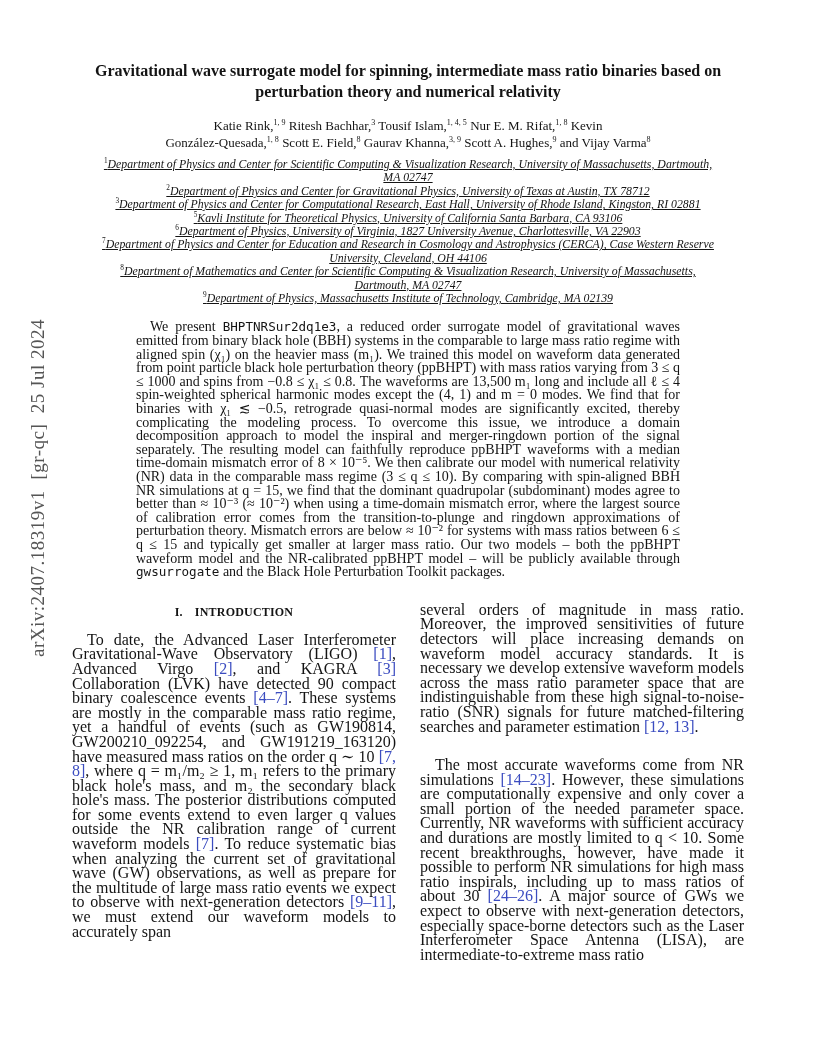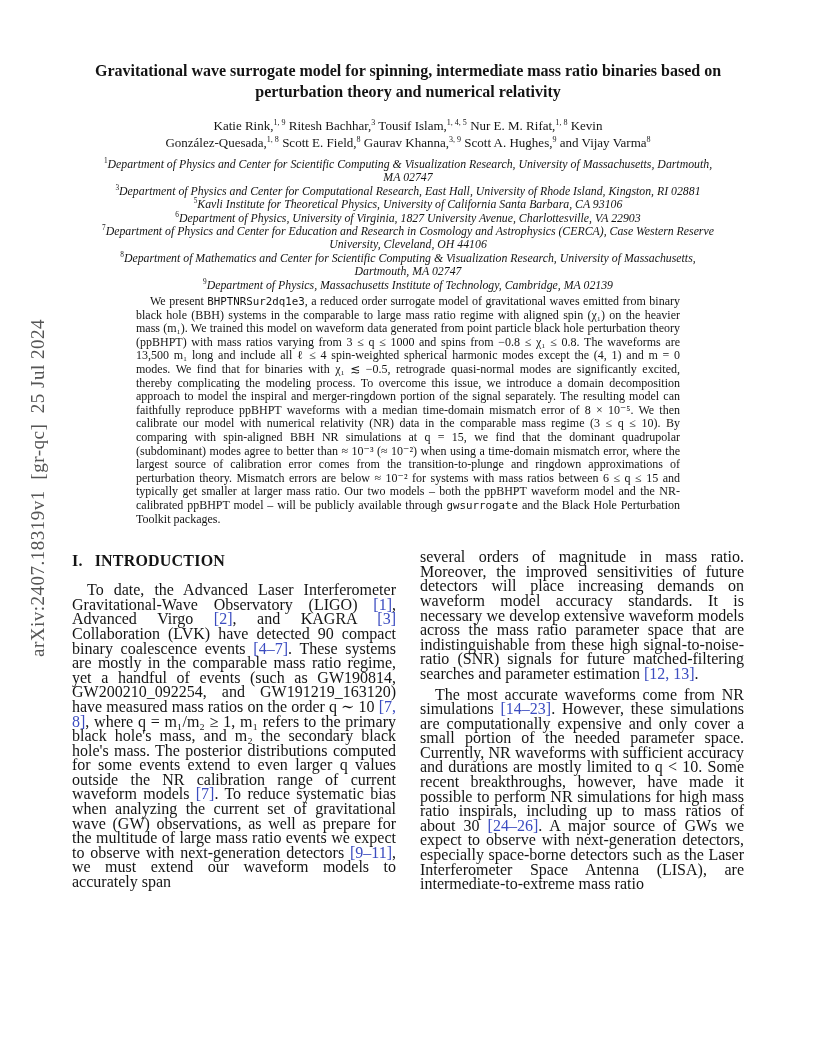--- a/index.html
+++ b/index.html
@@ -22,66 +22,67 @@
 
   .title {
     max-width: 660px; margin: 0 auto;
     text-align: center; font-size: 16px; font-weight: bold; line-height: 21px;
   }
   .authors { margin-top: 15px; text-align: center; font-size: 13px; line-height: 17px; }
   .authors sup, .aff-line sup, .body-par sup, .abstract sup { font-size: 0.62em; vertical-align: super; line-height: 0; }
 
   .affiliations {
     margin: 7px auto 0; max-width: 620px;
-    text-align: center; font-style: italic; font-size: 11.8px; line-height: 13.4px;
+    text-align: center; font-style: italic; font-size: 11.8px; line-height: 13.4px; text-decoration: underline;
   }
   .aff-line sup { font-style: normal; }
 
   .abstract {
-    width: 544px; margin: 3px auto 0;
-    text-align: justify; font-size: 12px; line-height: 13.6px;
+    width: 544px; margin: 15px auto 0;
+    text-align: justify; font-size: 14px; line-height: 13.6px;
     text-indent: 14px;
   }
   .tt { font-family: "DejaVu Sans Mono", "Liberation Mono", monospace; font-size: 0.90em; }
 
   .columns {
     margin: 24px 72px 0; display: flex; gap: 24px;
   }
   .col { width: 324px; }
 
   .sec-heading {
-    text-align: left; font-weight: bold; font-size: 16px;
+    text-align: center; font-weight: bold; font-size: 12px;
     margin: 2px 0 13px 0; letter-spacing: 0.2px;
   }
   .sec-heading .sec-num { margin-right: 12px; }
 
   .body-par {
     text-align: justify; font-size: 16px; line-height: 14.6px;
   }
   .body-par.indent { text-indent: 15px; }
-  .body-par + .body-par { margin-top: 6px; }
+  .body-par + .body-par { margin-top: 24px; }
 
   .cite { color: var(--cite-color, #3b4cc0); cursor: pointer; }
 </style>
 </head>
 <body>
 
 <div class="page">
 
   <div class="watermark">arXiv:2407.18319v1  [gr-qc]  25 Jul 2024</div>
 
   <h1 class="title">Gravitational wave surrogate model for spinning, intermediate mass ratio binaries based on perturbation theory and numerical relativity</h1>
 
   <div class="authors">
     <div>Katie Rink,<sup>1, 9</sup> Ritesh Bachhar,<sup>3</sup> Tousif Islam,<sup>1, 4, 5</sup> Nur E. M. Rifat,<sup>1, 8</sup> Kevin</div>
     <div>González-Quesada,<sup>1, 8</sup> Scott E. Field,<sup>8</sup> Gaurav Khanna,<sup>3, 9</sup> Scott A. Hughes,<sup>9</sup> and Vijay Varma<sup>8</sup></div>
   </div>
 
   <div class="affiliations">
       <div class="aff-line"><sup>1</sup>Department of Physics and Center for Scientific Computing &amp; Visualization Research, University of Massachusetts, Dartmouth, MA 02747</div>
+      <div class="aff-line"><sup>2</sup>Department of Physics and Center for Gravitational Physics, University of Texas at Austin, TX 78712</div>
       <div class="aff-line"><sup>3</sup>Department of Physics and Center for Computational Research, East Hall, University of Rhode Island, Kingston, RI 02881</div>
       <div class="aff-line"><sup>5</sup>Kavli Institute for Theoretical Physics, University of California Santa Barbara, CA 93106</div>
       <div class="aff-line"><sup>6</sup>Department of Physics, University of Virginia, 1827 University Avenue, Charlottesville, VA 22903</div>
       <div class="aff-line"><sup>7</sup>Department of Physics and Center for Education and Research in Cosmology and Astrophysics (CERCA), Case Western Reserve University, Cleveland, OH 44106</div>
       <div class="aff-line"><sup>8</sup>Department of Mathematics and Center for Scientific Computing &amp; Visualization Research, University of Massachusetts, Dartmouth, MA 02747</div>
       <div class="aff-line"><sup>9</sup>Department of Physics, Massachusetts Institute of Technology, Cambridge, MA 02139</div>
     </div>
 
   <div class="abstract">We present <code class="tt">BHPTNRSur2dq1e3</code>, a reduced order surrogate model of gravitational waves emitted from binary black hole (BBH) systems in the comparable to large mass ratio regime with aligned spin (χ₁) on the heavier mass (m₁). We trained this model on waveform data generated from point particle black hole perturbation theory (ppBHPT) with mass ratios varying from 3 ≤ q ≤ 1000 and spins from −0.8 ≤ χ₁ ≤ 0.8. The waveforms are 13,500 m₁ long and include all ℓ ≤ 4 spin-weighted spherical harmonic modes except the (4, 1) and m = 0 modes. We find that for binaries with χ₁ ≲ −0.5, retrograde quasi-normal modes are significantly excited, thereby complicating the modeling process. To overcome this issue, we introduce a domain decomposition approach to model the inspiral and merger-ringdown portion of the signal separately. The resulting model can faithfully reproduce ppBHPT waveforms with a median time-domain mismatch error of 8 × 10⁻⁵. We then calibrate our model with numerical relativity (NR) data in the comparable mass regime (3 ≤ q ≤ 10). By comparing with spin-aligned BBH NR simulations at q = 15, we find that the dominant quadrupolar (subdominant) modes agree to better than ≈ 10⁻³ (≈ 10⁻²) when using a time-domain mismatch error, where the largest source of calibration error comes from the transition-to-plunge and ringdown approximations of perturbation theory. Mismatch errors are below ≈ 10⁻² for systems with mass ratios between 6 ≤ q ≤ 15 and typically get smaller at larger mass ratio. Our two models – both the ppBHPT waveform model and the NR-calibrated ppBHPT model – will be publicly available through <code class="tt">gwsurrogate</code> and the Black Hole Perturbation Toolkit packages.</div>
 

